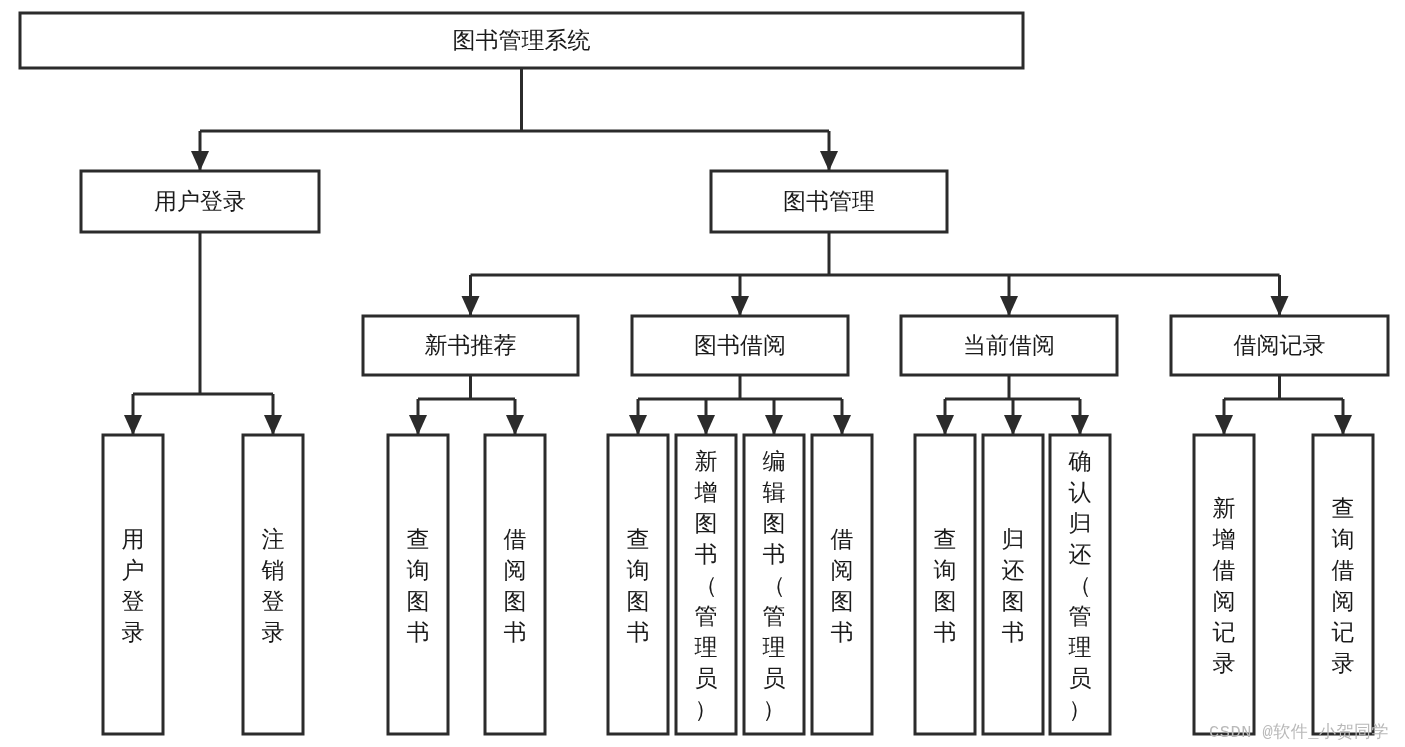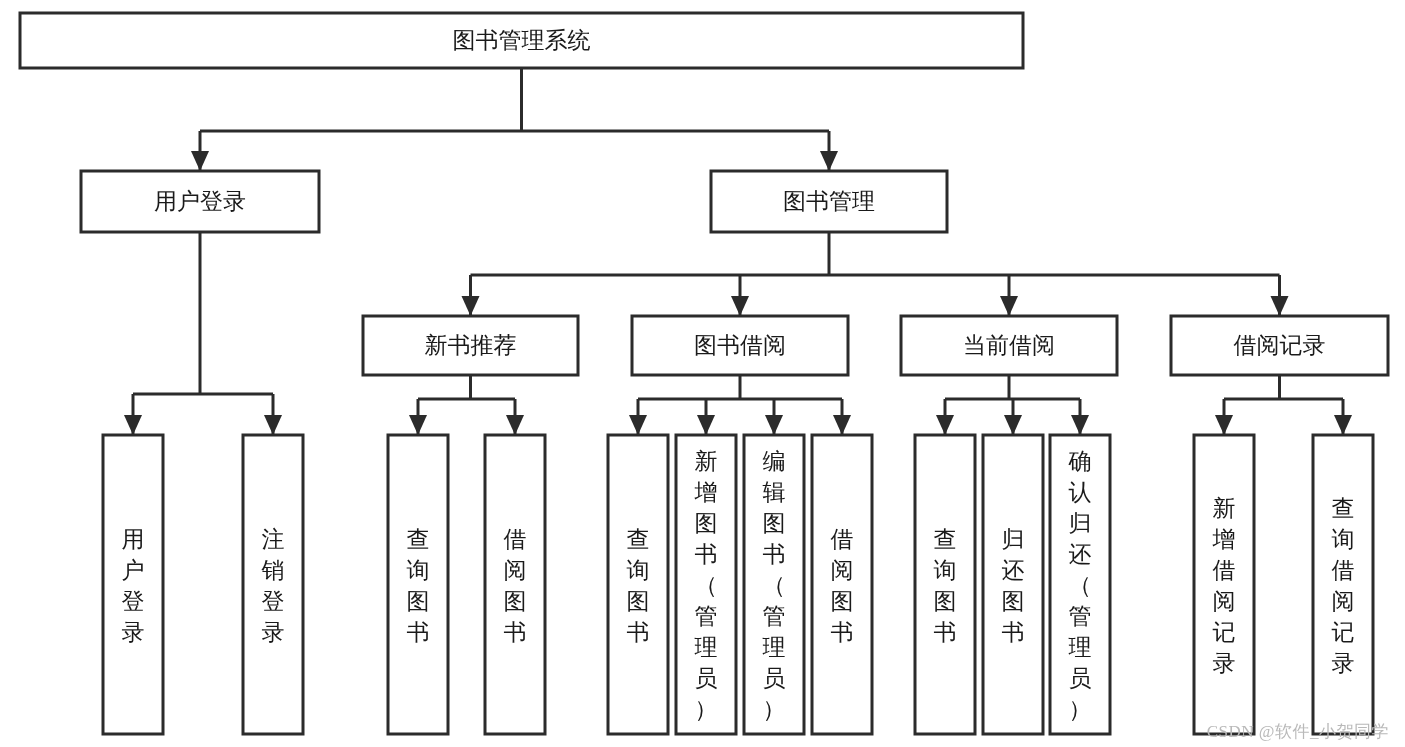--- a/index.html
+++ b/index.html
@@ -53,21 +53,21 @@
   text.node-label-v {
     fill: #1a1a1a;
     font-family: "DejaVu Sans", "Liberation Sans", sans-serif;
     font-size: 23px;
     text-anchor: middle;
   }
   .watermark {
     position: absolute;
     right: 16px;
     bottom: 4px;
-    font-family: Liberation Serif, serif;
+    font-family: Liberation Mono, monospace;
     font-size: 17px;
     color: #b9b9b9;
     letter-spacing: 0.5px;
     white-space: nowrap;
     user-select: none;
     margin-top: 44px;
   }
 </style>
 </head>
 <body>

